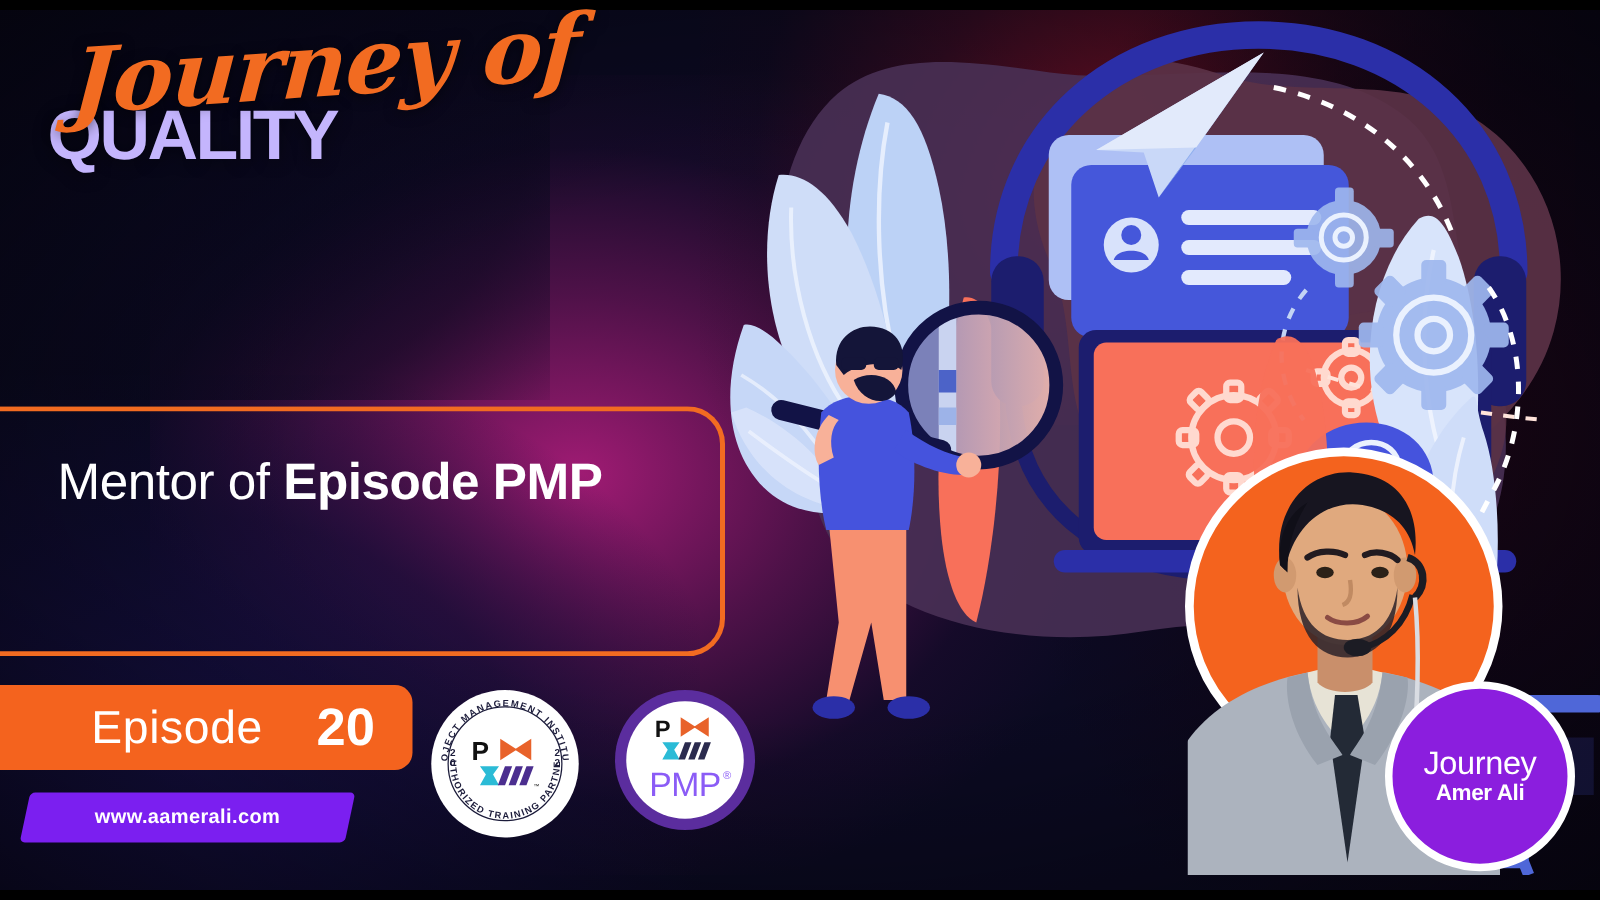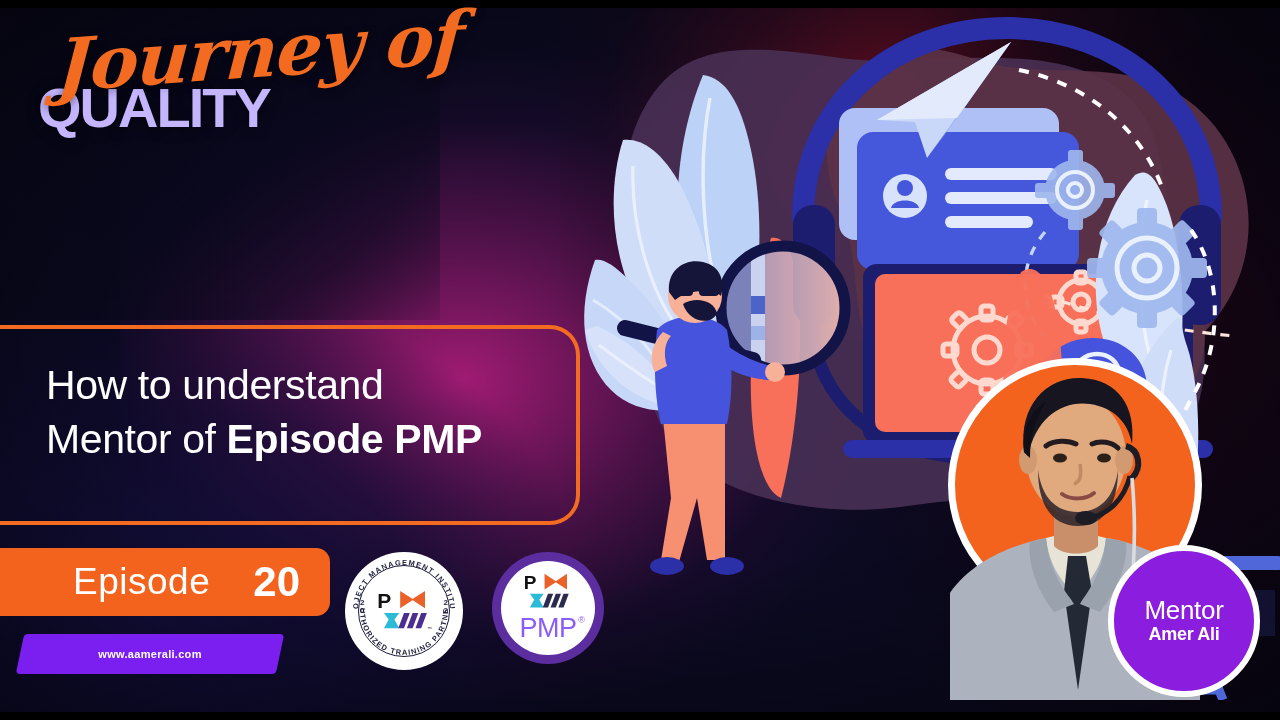--- a/index.html
+++ b/index.html
@@ -48,21 +48,21 @@
       background:#F4631E;border-radius:0 14px 14px 0;box-sizing:border-box;
       display:flex;align-items:center;justify-content:flex-end;padding-right:30px;gap:12px;}
   .episode .lab{color:#fff;font-size:37px;font-weight:300;letter-spacing:.5px;}
   .episode .num{color:#fff;font-size:42px;font-weight:700;margin-left:31px;}
 
   
   .url-badge{position:absolute;left:20px;top:634px;width:260px;height:40px;
       background:#7B1FF0;transform:skewX(-12deg);border-radius:4px;}
   .url-text{position:absolute;left:20px;top:634px;width:260px;height:40px;
       display:flex;align-items:center;justify-content:center;color:#fff;
-      font-size:11px;font-weight:700;letter-spacing:.3px;}
+      font-size:16px;font-weight:700;letter-spacing:.3px;}
 
   
   .pmi-seal{position:absolute;left:345px;top:552px;width:118px;height:118px;border-radius:50%;
       background:#fff;box-shadow:0 0 0 0 rgba(0,0,0,0);}
   .pmi-seal .inner-ring{position:absolute;inset:13px;border-radius:50%;border:1.5px solid #1b1b3a;}
   .pmi-seal .year{position:absolute;font-size:8px;font-weight:700;color:#1b1b3a;line-height:1.05;text-align:center;}
   .pmi-seal .year.l{left:15px;top:47px;}
   .pmi-seal .year.r{right:15px;top:47px;}
   .arc-text{position:absolute;inset:0;}
   .arc-text text{font-family:"Liberation Sans",sans-serif;font-size:7.4px;font-weight:700;
@@ -270,21 +270,20 @@
 
   <div class="headline-wrap">
     <div class="script-word">Journey of</div>
     <div class="headline">
       <span>QUALITY</span>
     </div>
   </div>
 
   <div class="sub-box"></div>
   <div class="sub-text">
-    <div>How to understand</div>
     <div>
       <span>Mentor of </span><b>Episode PMP</b>
     </div>
   </div>
 
   <div class="episode">
     <span class="lab">Episode</span>
     <span class="num">20</span>
   </div>
 
@@ -381,19 +380,19 @@
 
         <path d="M176 86 C190 90 192 108 182 118" stroke="#1C1C24" stroke-width="6" fill="none"></path>
         <path d="M180 116 C174 140 158 154 140 158" stroke="#1C1C24" stroke-width="5" fill="none"></path>
         <ellipse cx="136" cy="158" rx="11" ry="7" fill="#1C1C24"></ellipse>
         <path d="M182 118 C186 160 184 210 180 246" stroke="#D9DCE2" stroke-width="3.6" fill="none"></path>
       </g>
     </svg>
   </div>
 
   <div class="mentor">
-    <div class="m1">Mentor</div>
+    <div class="m1">Journey</div>
     <div class="m2">Amer Ali</div>
   </div>
 
   <div class="bar-top"></div>
   <div class="bar-bottom"></div>
 </div>
 
 </body></html>

